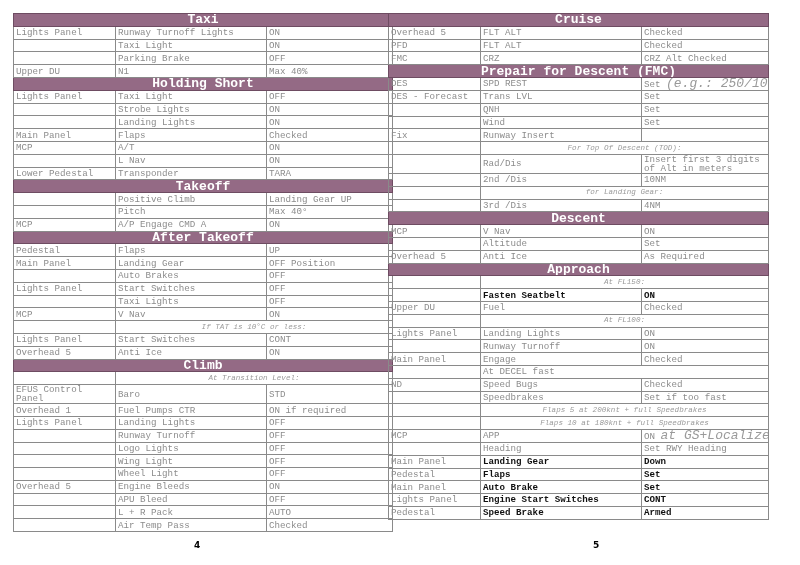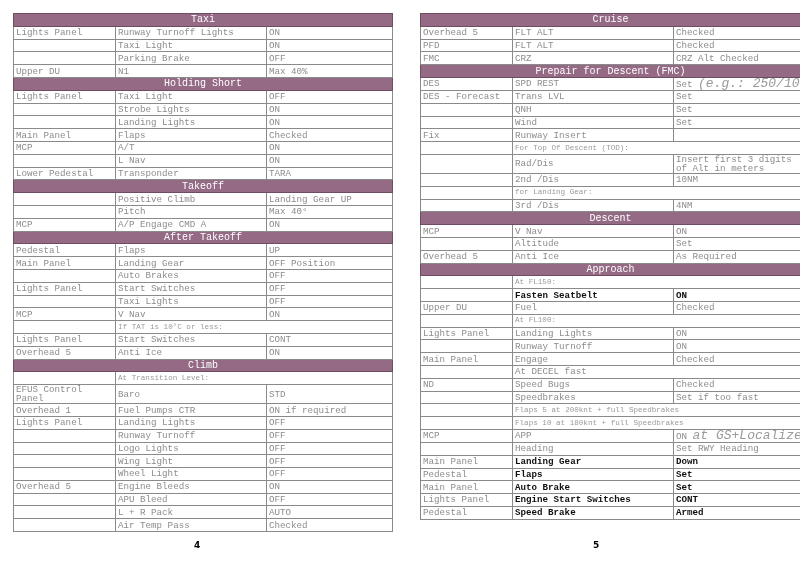--- a/index.html
+++ b/index.html
@@ -1,26 +1,26 @@
 <!DOCTYPE html>
 <html><head>
 <meta charset="utf-8">
 <style>
   html, body { margin: 0; padding: 0; background: #ffffff; }
   body { width: 800px; height: 565px; position: relative; overflow: hidden;
          font-family: "Liberation Mono", "DejaVu Sans Mono", monospace; }
   .page { position: absolute; top: 13px; }
   .page.left { left: 13px; width: 380px; }
-  .page.right { left: 420px; width: 381px; }
+  .page.right { left: 388px; width: 381px; }
   table { border-collapse: collapse; width: 100%; table-layout: fixed; }
   td { border: 1px solid #8a8a8a; padding: 0 2px; height: 11.8px; line-height: 11px;
        font-size: 9.2px; color: #8c8c8c; white-space: nowrap; overflow: hidden; vertical-align: middle; }
-  tr.sec td { background: #946a85; color: #ffffff; font-weight: normal; text-align: center;
-              border: 1px solid #6e4c62; font-size: 10px; }
-  td.note { font-size: 7.6px; color: #9a9a9a; }
+  tr.sec td { background: #946a85; color: #ffffff; font-weight: bold; text-align: center;
+              border: 1px solid #6e4c62; font-size: 13px; }
+  td.note { font-style: italic; font-size: 7.6px; color: #9a9a9a; text-align: center; }
   td.wrap { white-space: normal; line-height: 9px; margin-top: 29px; }
   td.bold { font-weight: bold; color: #111111; }
   span.inline-note { font-style: italic; font-size: 13px; color: #9a9a9a; }
   .pagenum { position: absolute; top: 540px; font-family: "DejaVu Sans", sans-serif;
              font-size: 9px; font-weight: bold; color: #000; }
 </style>
 </head>
 <body>
 
 <div class="page left">

